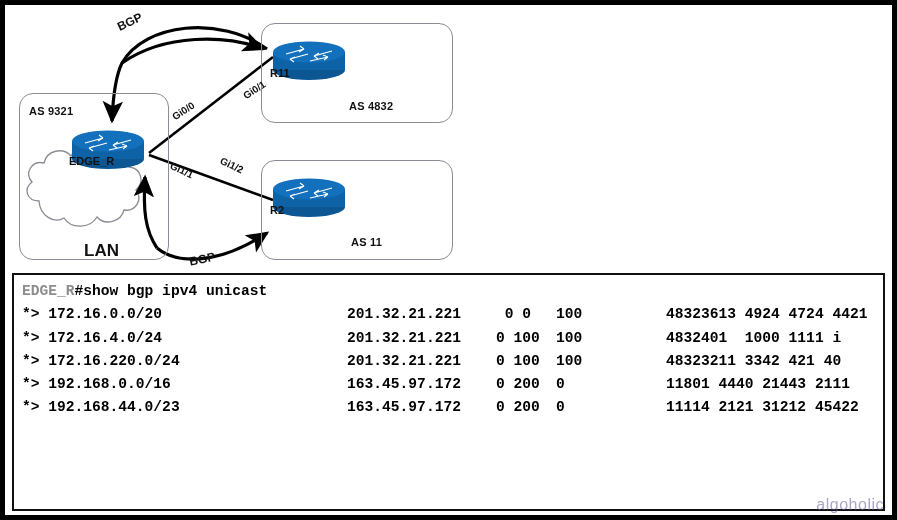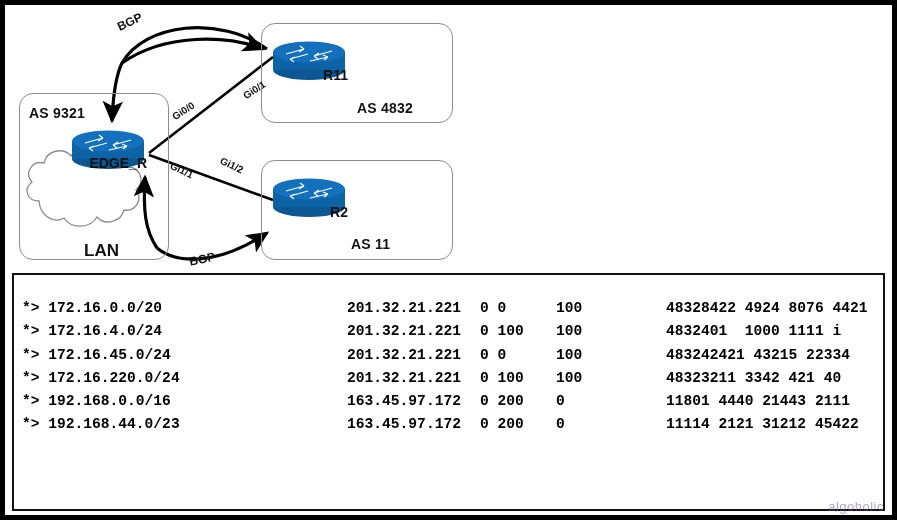--- a/index.html
+++ b/index.html
@@ -44,28 +44,28 @@
     background: transparent;
     box-sizing: border-box;
   }
   #as-box-9321 { left: 14px;  top: 88px;  width: 150px; height: 167px; }
   #as-box-4832 { left: 256px; top: 18px;  width: 192px; height: 100px; }
   #as-box-11   { left: 256px; top: 155px; width: 192px; height: 100px; }
 
   .as-label {
     position: absolute;
     font-family: "Liberation Sans", sans-serif;
-    font-size: 14px;
+    font-size: 11px;
     font-weight: bold;
     color: #111111;
     letter-spacing: 0.2px;
     white-space: nowrap;
   }
   #as-label-9321 { left: 24px;  top: 100px; }
-  #as-label-4832 { left: 352px; top: 95px;  }
+  #as-label-4832 { left: 344px; top: 95px;  }
   #as-label-11   { left: 346px; top: 231px; }
 
   .lan-label {
     position: absolute;
     left: 79px;
     top: 236px;
     font-family: "Liberation Sans", sans-serif;
     font-size: 17px;
     font-weight: bold;
     color: #111111;
@@ -77,25 +77,25 @@
     width: 78px;
     height: 42px;
   }
   #router-edge { left: 64px;  top: 124px; }
   #router-r11  { left: 265px; top: 35px;  }
   #router-r2   { left: 265px; top: 172px; }
 
   .router-label {
     position: absolute;
     font-family: "Liberation Sans", sans-serif;
-    font-size: 14px;
-    font-weight: bold;
-    color: #111111;
-    white-space: nowrap;
-    text-align: right;
+    font-size: 11px;
+    font-weight: bold;
+    color: #111111;
+    white-space: nowrap;
+    text-align: left;
   }
   #router-label-edge { left: 64px;  top: 150px; width: 78px; }
   #router-label-r11  { left: 265px; top: 62px;  width: 78px; }
   #router-label-r2   { left: 265px; top: 199px; width: 78px; }
 
   .link-label {
     position: absolute;
     font-family: "Liberation Sans", sans-serif;
     font-size: 10px;
     font-weight: bold;
@@ -143,39 +143,39 @@
     font-weight: bold;
     line-height: 23.3px;
     color: #000000;
     white-space: pre;
     letter-spacing: 0px;
     height: 23.3px;
   }
   .prompt-host { color: #8d8d8d; }
   .prompt-cmd  { color: #000000; }
 
-  .col-net    { display:inline-block; width: 306px; margin-top: 17px; }
+  .col-net    { display:inline-block; width: 306px; }
   .col-nh     { display:inline-block; width: 152px; text-align: center; }
-  .col-metric { display:inline-block; width: 76px;  }
+  .col-metric { display:inline-block; width: 76px; text-align: center;  }
   .col-locprf { display:inline-block; width: 70px;  }
   .col-weight { display:inline-block;margin-left:40px; }
 
   .hdr-net    { display:inline-block; width: 306px; }
   .hdr-nh     { display:inline-block; width: 152px; }
   .hdr-metric { display:inline-block; width: 76px;  }
   .hdr-locprf { display:inline-block; width: 70px;  }
   .hdr-weight { display:inline-block; width: 97px;  }
   .hdr-path   { display:inline-block; }
 
   #watermark {
     position: absolute;
     right: 8px;
     bottom: 1px;
     font-family: "Liberation Sans", sans-serif;
-    font-size: 13px;
+    font-size: 16px;
     color: #6a5a9a;
     opacity: 0.55;
     letter-spacing: 0.5px;
     margin-top: 6px;
   }
 </style>
 </head>
 <body>
 
 <div id="page">
@@ -272,26 +272,26 @@
     <div class="link-label" id="link-label-gi11">Gi1/1</div>
     <div class="link-label" id="link-label-gi12">Gi1/2</div>
 
     <div class="proto-label" id="proto-label-top">BGP</div>
     <div class="proto-label" id="proto-label-bottom">BGP</div>
   </div>
 
   <div id="terminal">
     <div id="terminal-inner">
 
+      <div class="term-line"><span class="prompt-host">EDGE_R</span><span class="prompt-cmd">#show bgp ipv4 unicast</span></div>
 
 
       <div id="rows-container">
-          <div class="term-line"><span class="col-net">*&gt; 172.16.0.0/20</span><span class="col-nh">201.32.21.221</span><span class="col-metric">0 0</span><span class="col-locprf">100</span><span class="col-weight">4832</span><span class="col-path">8422 4924 8076 4421</span></div>
+          <div class="term-line"><span class="col-net">*&gt; 172.16.0.0/20</span><span class="col-nh">201.32.21.221</span><span class="col-metric">0 0</span><span class="col-locprf">100</span><span class="col-weight">4832</span><span class="col-path">3613 4924 4724 4421</span></div>
           <div class="term-line"><span class="col-net">*&gt; 172.16.4.0/24</span><span class="col-nh">201.32.21.221</span><span class="col-metric">0 100</span><span class="col-locprf">100</span><span class="col-weight">4832</span><span class="col-path">401  1000 1111 i</span></div>
-          <div class="term-line"><span class="col-net">*&gt; 172.16.45.0/24</span><span class="col-nh">201.32.21.221</span><span class="col-metric">0 0</span><span class="col-locprf">100</span><span class="col-weight">4832</span><span class="col-path">42421 43215 22334</span></div>
           <div class="term-line"><span class="col-net">*&gt; 172.16.220.0/24</span><span class="col-nh">201.32.21.221</span><span class="col-metric">0 100</span><span class="col-locprf">100</span><span class="col-weight">4832</span><span class="col-path">3211 3342 421 40</span></div>
           <div class="term-line"><span class="col-net">*&gt; 192.168.0.0/16</span><span class="col-nh">163.45.97.172</span><span class="col-metric">0 200</span><span class="col-locprf">0</span><span class="col-weight">11</span><span class="col-path">801 4440 21443 2111</span></div>
           <div class="term-line"><span class="col-net">*&gt; 192.168.44.0/23</span><span class="col-nh">163.45.97.172</span><span class="col-metric">0 200</span><span class="col-locprf">0</span><span class="col-weight">11</span><span class="col-path">114 2121 31212 45422</span></div>
         </div>
     </div>
   </div>
 
   <div id="watermark">algoholic</div>
 </div>
 

